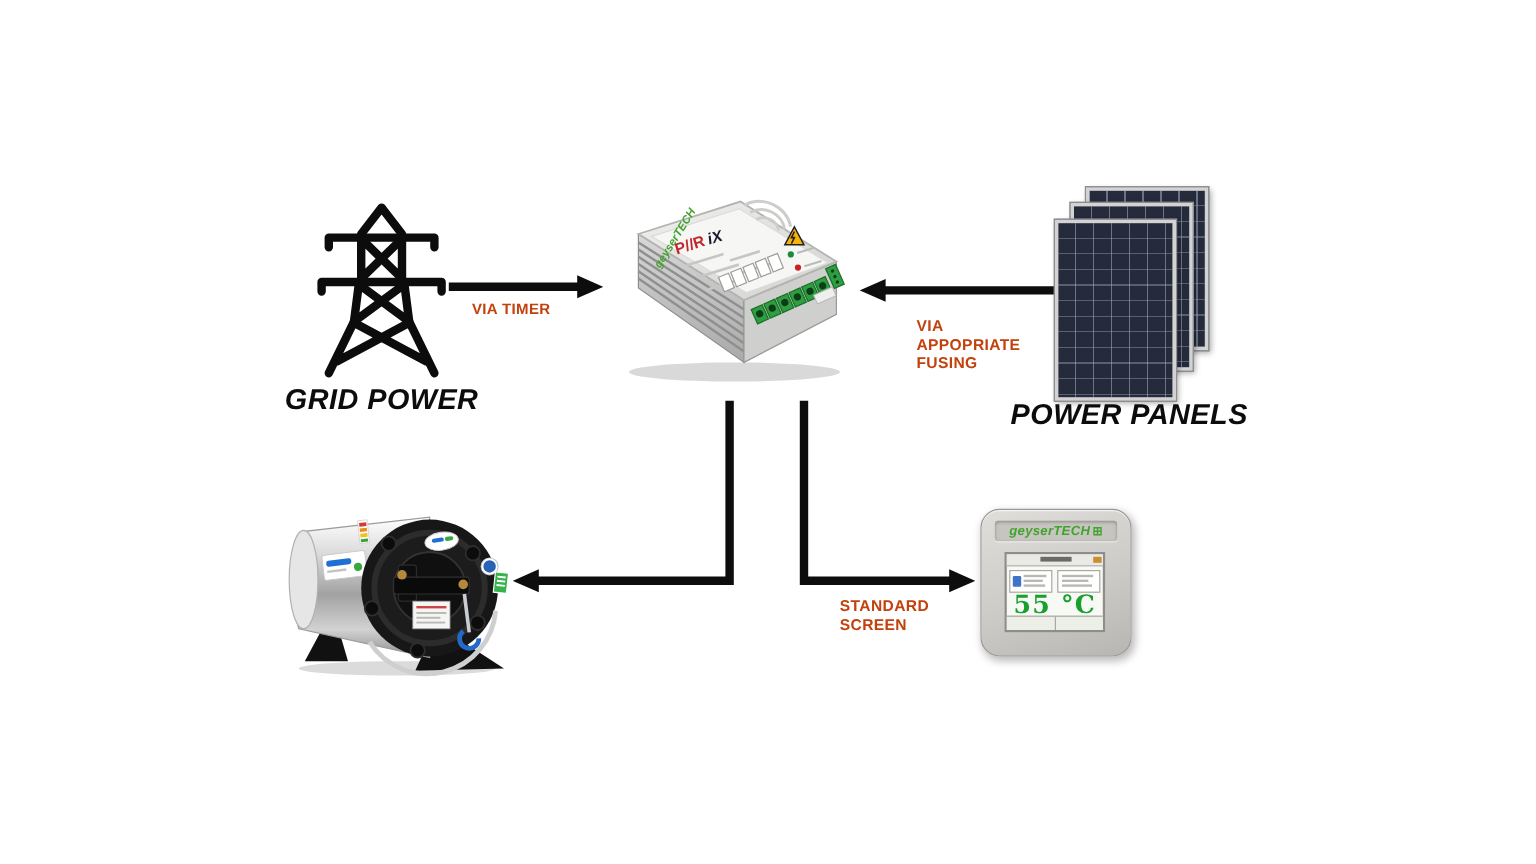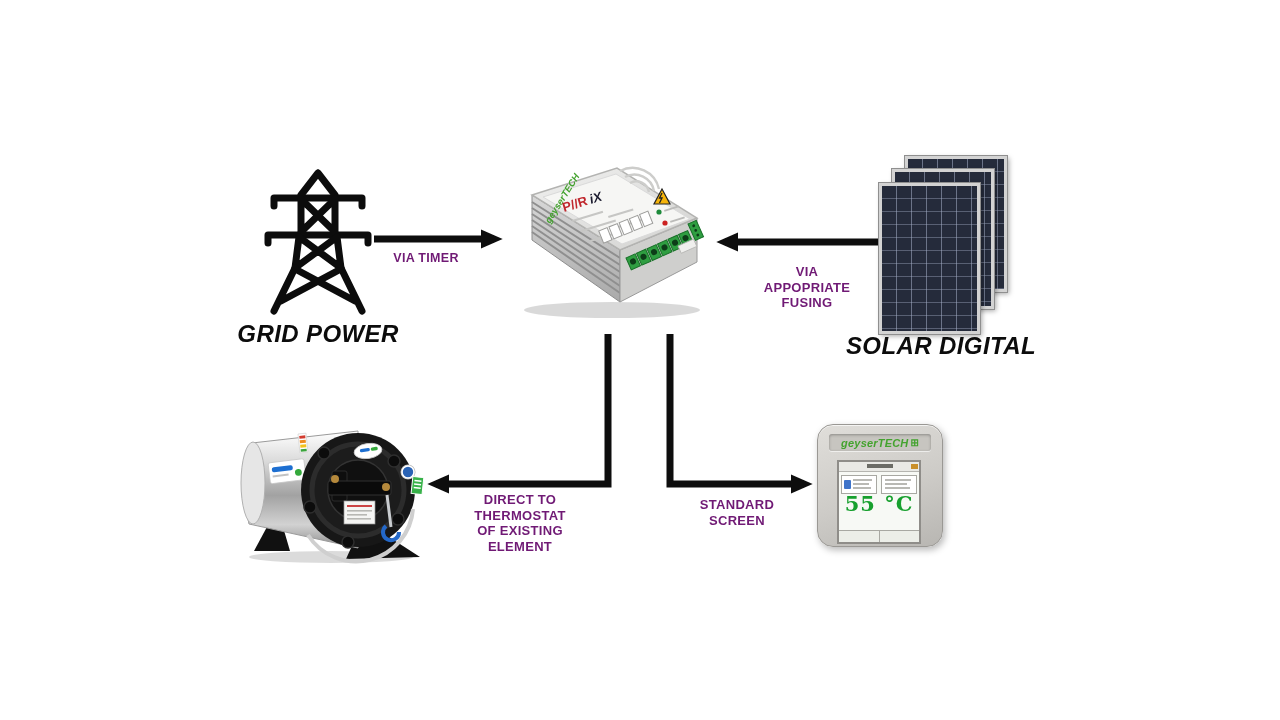--- a/index.html
+++ b/index.html
@@ -8,21 +8,21 @@
   .abs{position:absolute;}
 
   
   .big-label{
     position:absolute;transform:translateX(-50%);
     font-size:24px;font-weight:800;letter-spacing:.4px;color:#0c0c0c;white-space:nowrap;font-style:italic;
   }
   .conn-label{
     position:absolute;transform:translateX(-50%);
     font-size:13px;font-weight:800;letter-spacing:.3px;line-height:1.2;
-    text-align:center;color:#701a75;white-space:pre-line;
+    text-align:left;color:#c2410c;white-space:pre-line;
   }
   .conn-label.small{font-size:12.5px;}
 
   
   svg.arrows{position:absolute;left:0;top:0;}
   .arrow{stroke:#0d0d0d;stroke-width:7;fill:none;}
 
   
   .panel{
     position:absolute;background:#252b3b;
@@ -42,21 +42,21 @@
   }
   .display-brandbar{
     position:absolute;left:11px;top:9px;right:11px;height:17px;
     background:#c7c5c0;border-radius:3px;
     box-shadow:inset 0 1px 3px rgba(0,0,0,.3), 0 1px 0 rgba(255,255,255,.6);
     display:flex;align-items:center;justify-content:center;gap:2px;
   }
   .brand-text{font-size:11px;font-weight:700;font-style:italic;color:#44a32f;letter-spacing:.2px;}
   .brand-glyph{font-size:10px;color:#44a32f;font-weight:700;}
   .display-screen{
-    position:absolute;left:19px;top:35px;width:84px;height:84px;
+    position:absolute;left:19px;top:35px;width:84px;height:67px;
     background:#f7f9f5;border:2px solid #8f8d89;box-sizing:border-box;
   }
   .screen-header{height:9px;background:#e9e9e5;border-bottom:1px solid #b5b5b0;position:relative;}
   .bar{position:absolute;background:#6b6b66;}
   .info-box{position:absolute;top:13px;width:34px;height:17px;background:#ffffff;border:1px solid #a8a8a2;}
   .micro{position:absolute;height:2px;background:#b9b9b4;}
   .info-icon{position:absolute;left:2px;top:4px;width:7px;height:9px;background:#3f74c9;border-radius:1px;}
   .screen-temp{
     position:absolute;left:0;right:0;top:29px;text-align:center;
     font-family:"DejaVu Serif",serif;font-weight:700;font-size:21px;color:#17a02e;letter-spacing:1px;
@@ -184,21 +184,21 @@
       <circle cx="4.5" cy="4" r="1.4" fill="#0d3d18"></circle>
         <circle cx="4.5" cy="9" r="1.4" fill="#0d3d18"></circle>
       <circle cx="4.5" cy="14" r="1.4" fill="#0d3d18"></circle>
     </g>
     <rect x="166" y="86" width="17" height="8" fill="#efefed" stroke="#b5b5b3" stroke-width="0.8" transform="rotate(-24 166 86)"></rect>
   </svg>
 
   <div class="panel" style="left:905px;top:156px;width:96px;height:130px"></div>
   <div class="panel" style="left:892px;top:169px;width:96px;height:134px"></div>
   <div class="panel" style="left:879px;top:183px;width:95px;height:145px"></div>
-  <div class="big-label" style="left:941px;top:332px">SOLAR DIGITAL</div>
+  <div class="big-label" style="left:941px;top:332px">POWER PANELS</div>
   <div class="conn-label" style="left:807px;top:264px">VIA
 APPOPRIATE
 FUSING</div>
 
   <svg class="abs" style="left:236px;top:415px" width="190" height="150" viewBox="0 0 190 150">
     <defs>
       <linearGradient id="gBody" x1="0" y1="0" x2="0" y2="1">
         <stop offset="0" stop-color="#ffffff"></stop>
         <stop offset="0.25" stop-color="#dcdcdc"></stop>
         <stop offset="0.55" stop-color="#a2a2a2"></stop>
@@ -265,24 +265,20 @@
     <path d="M150,111 a8,8 0 1 0 13,6" stroke="#2468c8" stroke-width="4" fill="none"></path>
 
     <g>
       <rect x="108" y="86" width="31" height="23" fill="#f5f5f3" stroke="#999999" stroke-width="0.7"></rect>
       <rect x="111" y="90" width="25" height="2" fill="#c44"></rect>
       <rect x="111" y="95" width="25" height="1.6" fill="#b8b8b4"></rect>
       <rect x="111" y="99" width="20" height="1.6" fill="#b8b8b4"></rect>
       <rect x="111" y="103" width="24" height="1.6" fill="#b8b8b4"></rect>
     </g>
   </svg>
-  <div class="conn-label" style="left:520px;top:492px">DIRECT TO
-THERMOSTAT
-OF EXISTING
-ELEMENT</div>
 
   <div class="display-device">
     <div class="display-brandbar">
       <span class="brand-text">geyserTECH</span>
       <span class="brand-glyph">⊞</span>
     </div>
     <div class="display-screen">
       <div class="screen-header">
         <div class="bar" style="left:28px;top:2px;width:26px;height:4px"></div>
         <div class="bar" style="left:72px;top:2px;width:7px;height:5px;background:#c98f2a"></div>

